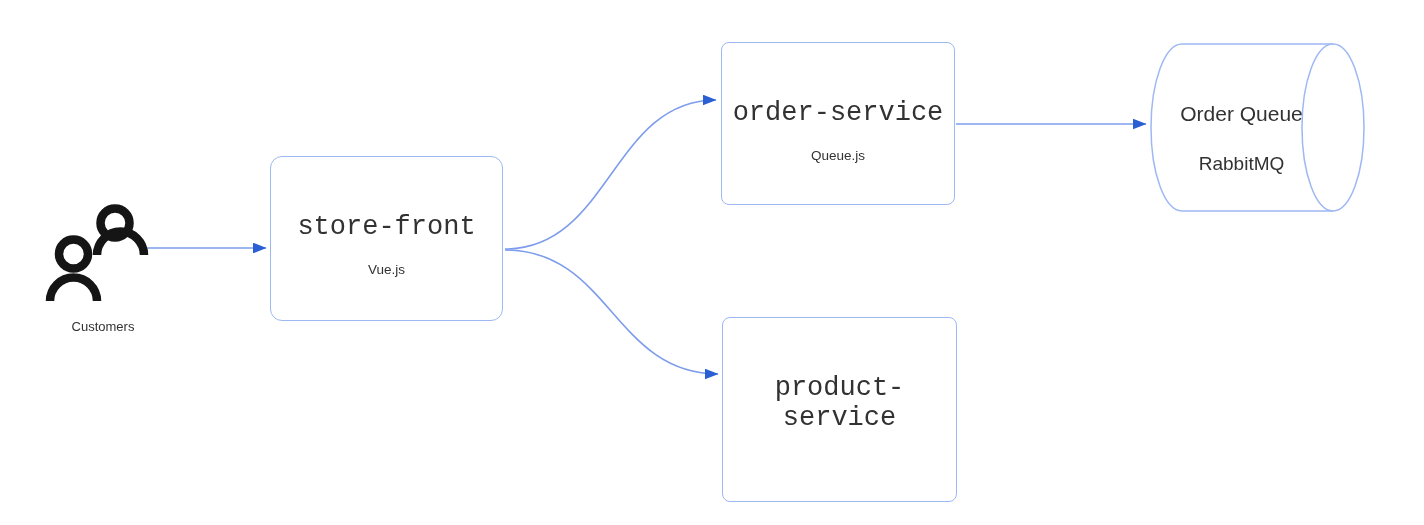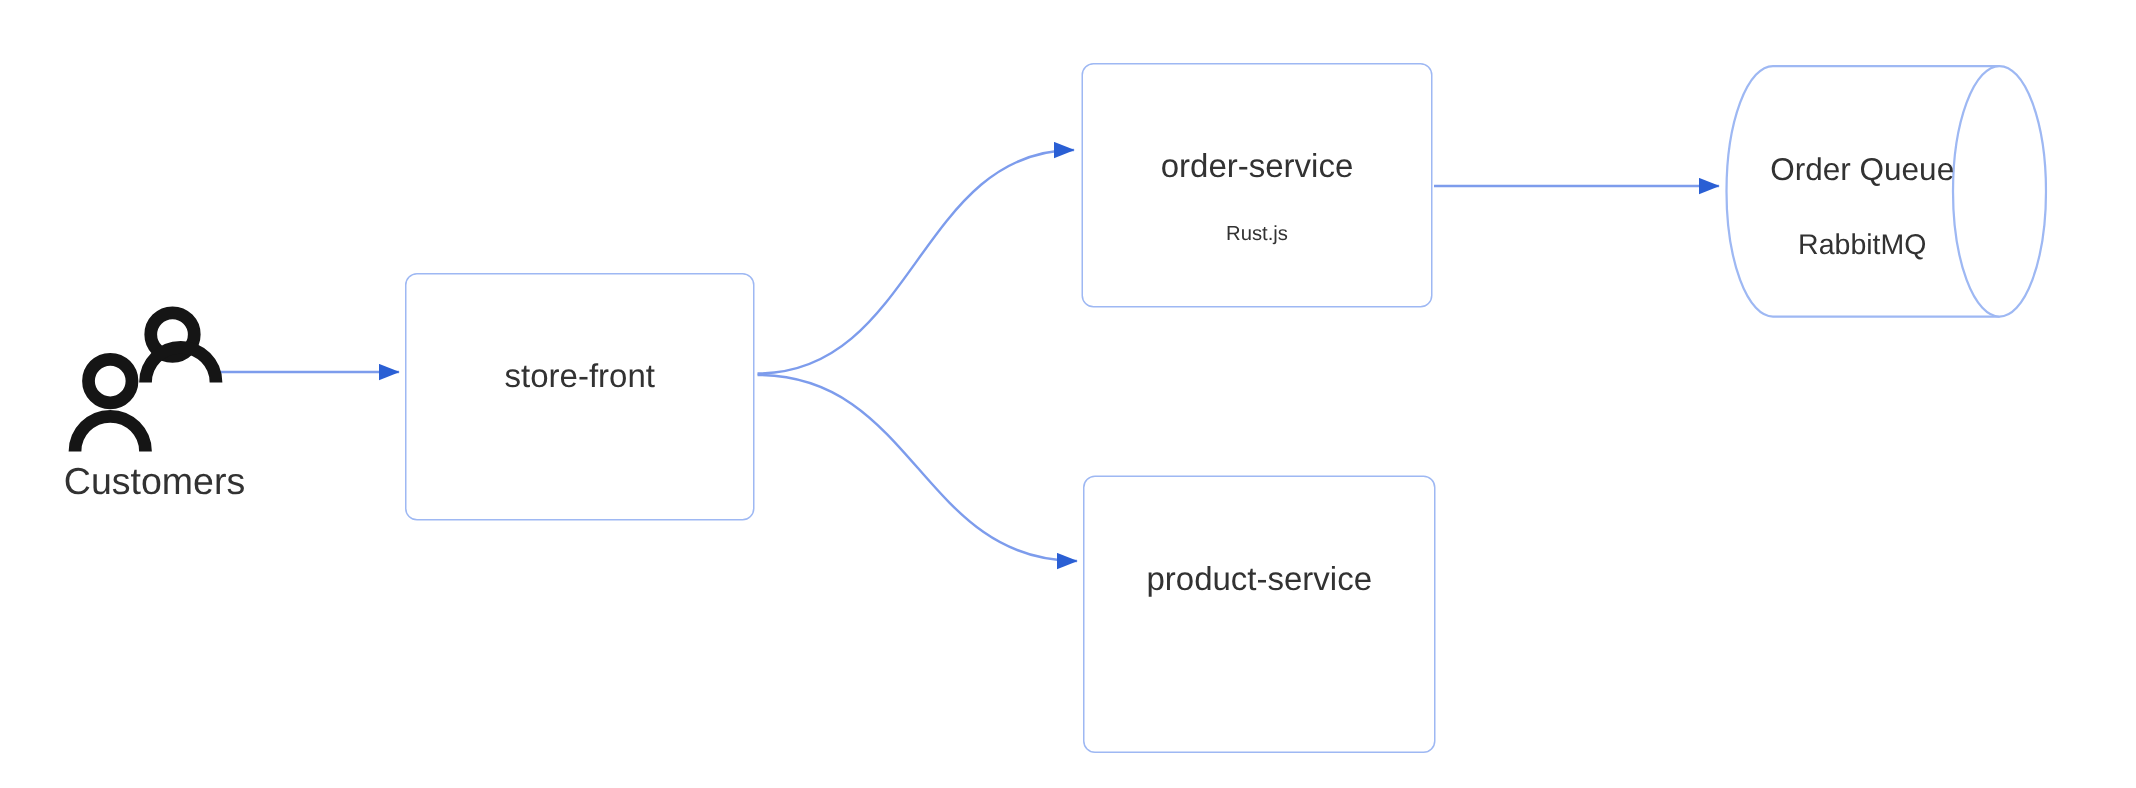--- a/index.html
+++ b/index.html
@@ -28,22 +28,23 @@
     background: #ffffff;
     border: 1.5px solid var(--node-border, #9eb8f3);
     border-radius: 8px;
     box-sizing: border-box;
   }
   .box-title {
     position: absolute;
     top: 55px;
     left: 0; right: 0;
     text-align: center;
-    font-size: 22px;
+    font-size: 27px;
     color: var(--text, #323232);
+    font-family: Liberation Mono, monospace;
   }
   .box-sub {
     position: absolute;
     top: 105px;
     left: 0; right: 0;
     text-align: center;
     font-size: 13.5px;
     color: var(--text, #323232);
   }
 
@@ -60,24 +61,24 @@
   }
 
   .actor { position: absolute; left: 42px; top: 193px; width: 122px; }
   .actor svg.people { display: block; margin-left: 3px; }
   .people circle, .people path {
     fill: none;
     stroke: #151515;
     stroke-width: 8.5;
   }
   .actor-label {
-    margin-top: 0;
+    margin-top: 12px;
     width: 122px;
     text-align: center;
-    font-size: 25px;
+    font-size: 13px;
     color: var(--text, #323232);
   }
 </style>
 </head>
 <body>
 
 <div class="canvas">
 
   <svg class="edges" viewBox="0 0 1424 525">
     <defs>
@@ -94,27 +95,28 @@
   <div class="actor">
     <svg class="people" width="104" height="114" viewBox="0 0 104 114">
       <circle cx="70" cy="30" r="14.5"></circle>
       <path d="M 52 62 A 23.5 23.5 0 0 1 99 62"></path>
       <circle cx="28.5" cy="61" r="14.5"></circle>
       <path d="M 5 108 A 23.5 23.5 0 0 1 52 108"></path>
     </svg>
     <div class="actor-label">Customers</div>
   </div>
 
-  <div class="box" style="left:270px; top:182px; width:233px; height:165px;">
+  <div class="box" style="left:270px; top:156px; width:233px; height:165px;border-radius:12px;">
     <div class="box-title">store-front</div>
+    <div class="box-sub">Vue.js</div>
   </div>
 
   <div class="box" style="left:721px; top:42px; width:234px; height:163px;">
     <div class="box-title">order-service</div>
-    <div class="box-sub">Rust.js</div>
+    <div class="box-sub">Queue.js</div>
   </div>
 
   <div class="box" style="left:722px; top:317px; width:235px; height:185px;">
     <div class="box-title">product-service</div>
   </div>
 
   <div class="queue">
     <svg width="215" height="169" viewBox="0 0 215 169">
       <path class="cyl-stroke" d="M 183 1 L 32 1 A 31 83.5 0 0 0 32 168 L 183 168"></path>
       <ellipse class="cyl-stroke" cx="183" cy="84.5" rx="31" ry="83.5"></ellipse>

